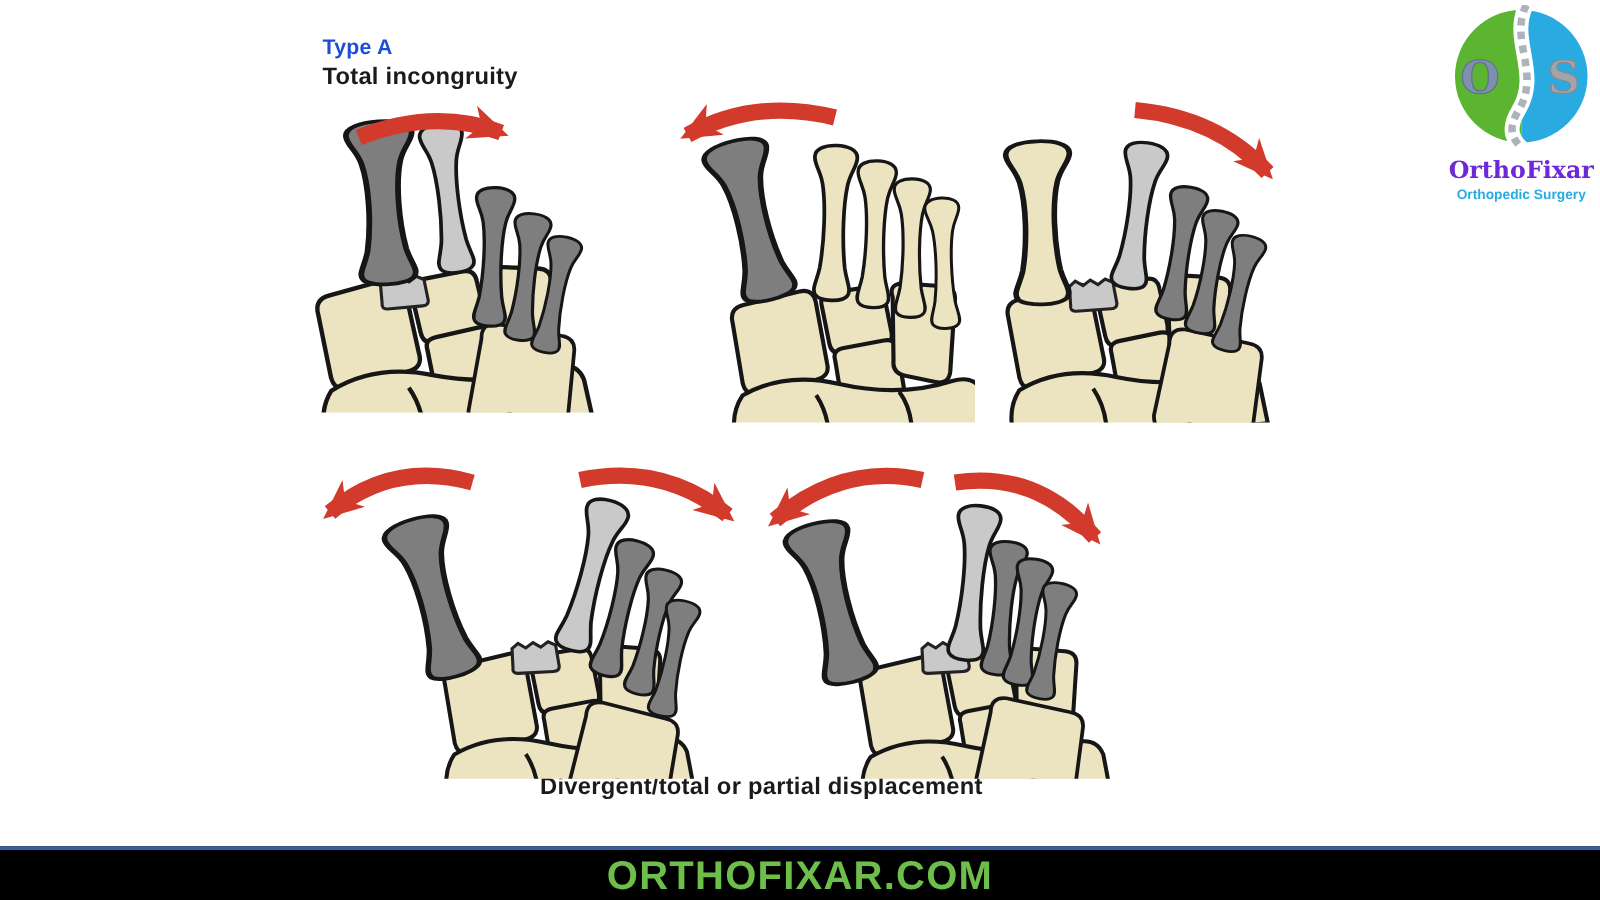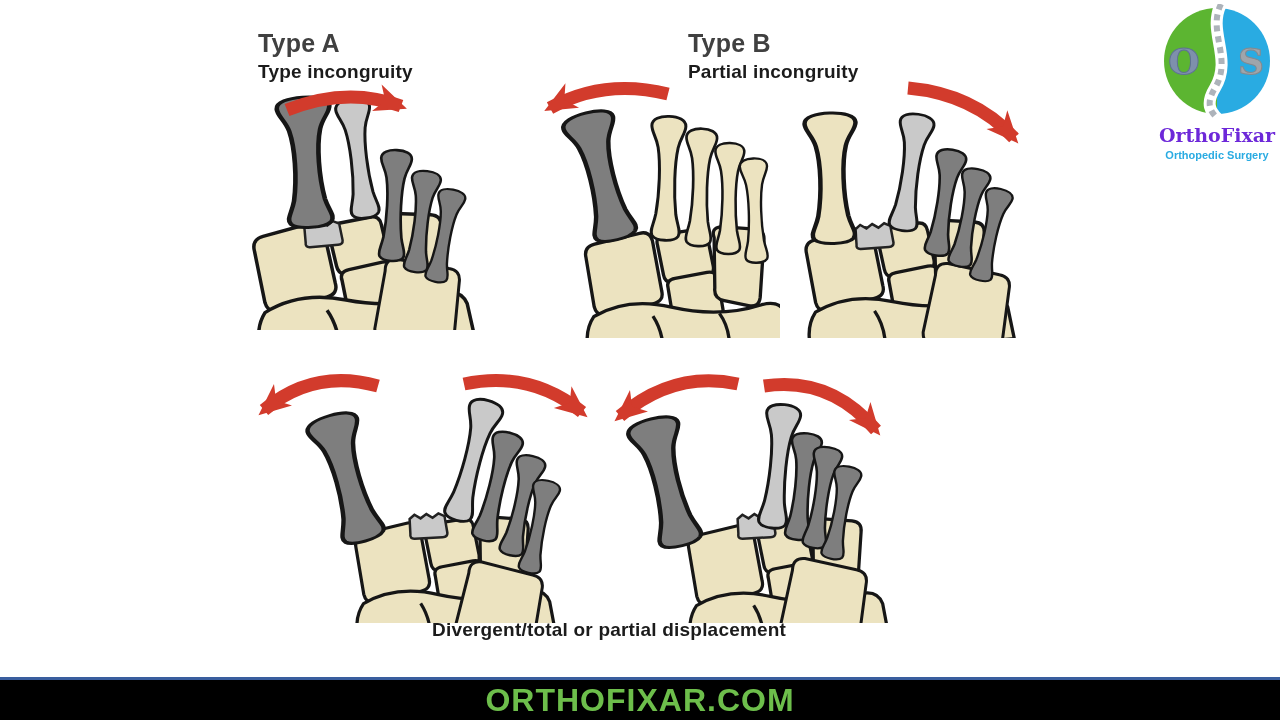--- a/index.html
+++ b/index.html
@@ -1,20 +1,20 @@
 <!DOCTYPE html>
 <html><head>
 <meta charset="utf-8">
 <style>
   html,body{margin:0;padding:0;background:#fff;}
   .stage{position:relative;width:1280px;height:720px;background:#ffffff;overflow:hidden;
          font-family:"Liberation Sans",sans-serif;}
   
   .label{position:absolute;line-height:1.2;}
-  .type-title{color:#404040;font-weight:bold;font-size:25px;letter-spacing:.2px;}
+  .type-title{color:#1d4ed8;font-weight:bold;font-size:17px;letter-spacing:.2px;}
   .type-caption{color:#1b1b1b;font-weight:bold;font-size:19px;margin-top:3px;letter-spacing:.2px;}
   #label-a{left:258px;top:28px;}
   #label-b{left:688px;top:28px;}
   #label-c{left:432px;top:616px;}
   
   .fig{position:absolute;}
   #fig-a{left:235px;top:80px;}
   #fig-b-medial{left:520px;top:78px;}
   #fig-b-lateral{left:798px;top:78px;}
   #fig-c-total{left:238px;top:368px;}
@@ -52,25 +52,21 @@
         <path d="M140,22 Q137,12 148,11 L183,16 Q194,18 192,29 L184,88 Q182,99 171,96 L146,89 Q135,86 137,75 Z"></path>
         <path d="M8,96 Q45,78 90,92 Q140,107 185,96 Q205,92 210,108 L214,142 L2,142 Q-6,114 8,96 Z"></path>
         <path fill="none" d="M70,100 Q80,118 78,140"></path>
         <path fill="none" d="M140,102 Q150,118 148,140"></path>
       </g>
     </defs>
   </svg>
 
   <div class="label" id="label-a">
     <div class="type-title">Type A</div>
-    <div class="type-caption">Type incongruity</div>
-  </div>
-  <div class="label" id="label-b">
-    <div class="type-title">Type B</div>
-    <div class="type-caption">Partial incongruity</div>
+    <div class="type-caption">Total incongruity</div>
   </div>
   <div class="label" id="label-c">
     <div class="type-caption">Divergent/total or partial displacement</div>
   </div>
 
   <svg class="fig" id="fig-a" width="250" height="250" viewBox="0 0 250 250">
     <use href="#tarsals" transform="translate(12,138) rotate(-6)"></use>
     <use href="#latslab" transform="translate(150,172) rotate(18)" fill="#ECE3C0" stroke="#161616" stroke-width="3"></use>
     <use href="#frag" transform="translate(88,154) rotate(-5)" stroke="#222" stroke-width="2.5" fill="#C9C9C9"></use>
     <use href="#mt" transform="translate(72,84) rotate(-4) scale(1.55,1)" stroke="#161616" stroke-width="3" fill="#7E7E7E"></use>

